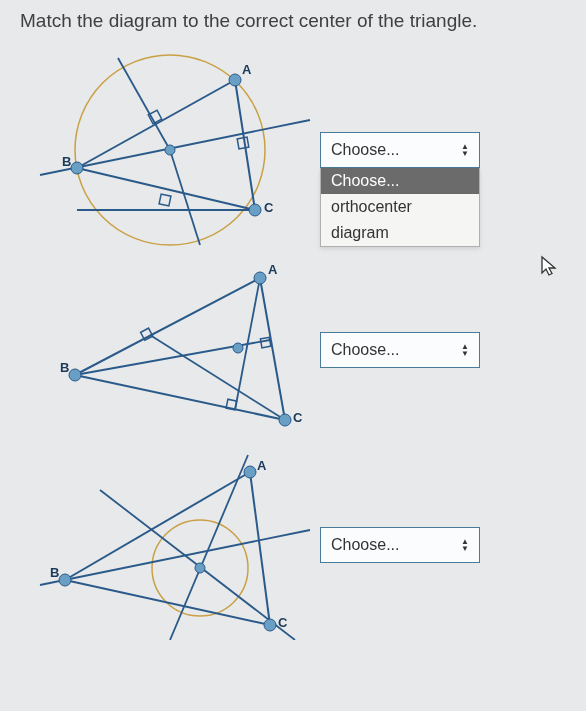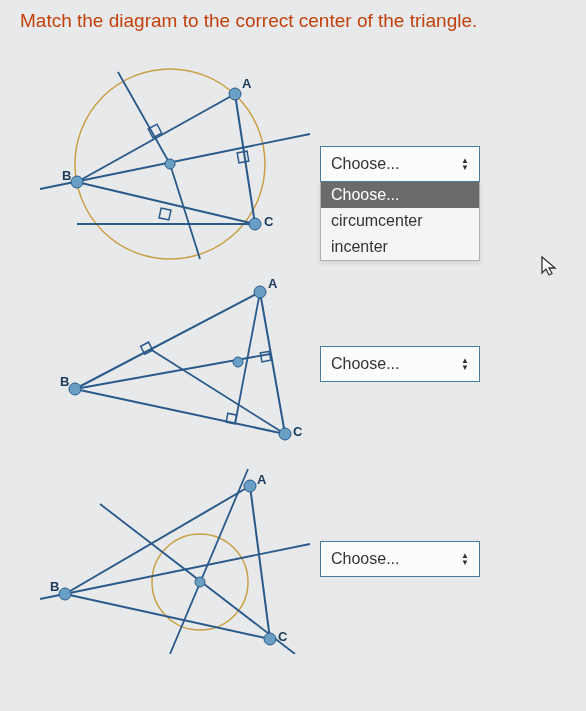--- a/index.html
+++ b/index.html
@@ -7,22 +7,22 @@
       width: 586px;
       height: 711px;
       background: #e8e9ea;
       font-family: Arial, sans-serif;
       padding: 10px 20px;
       position: relative;
       overflow: hidden;
     }
     .question {
       font-size: 19px;
-      color: #c2410c;
-      margin-bottom: 32px;
+      color: #404040;
+      margin-bottom: 18px;
     }
     .row {
       display: flex;
       align-items: center;
       margin-bottom: 10px;
       position: relative;
     }
     .diagram {
       width: 300px;
       height: 200px;
@@ -124,22 +124,22 @@
   <div class="controls">
     <div class="select-box">
       <span>Choose...</span>
       <span class="chevrons">
         <span>▲</span>
           <span>▼</span>
       </span>
     </div>
     <div class="dropdown">
       <div class="dropdown-item selected">Choose...</div>
-      <div class="dropdown-item">circumcenter</div>
-      <div class="dropdown-item">incenter</div>
+      <div class="dropdown-item">orthocenter</div>
+      <div class="dropdown-item">diagram</div>
     </div>
   </div>
 </div>
 
 <div class="row">
   <div class="diagram" style="height:180px">
     <svg width="300" height="180" viewBox="0 0 300 180">
 
       <line x1="55" y1="115" x2="240" y2="18" stroke="#2a5a8a" stroke-width="2"></line>
       <line x1="240" y1="18" x2="265" y2="160" stroke="#2a5a8a" stroke-width="2"></line>

